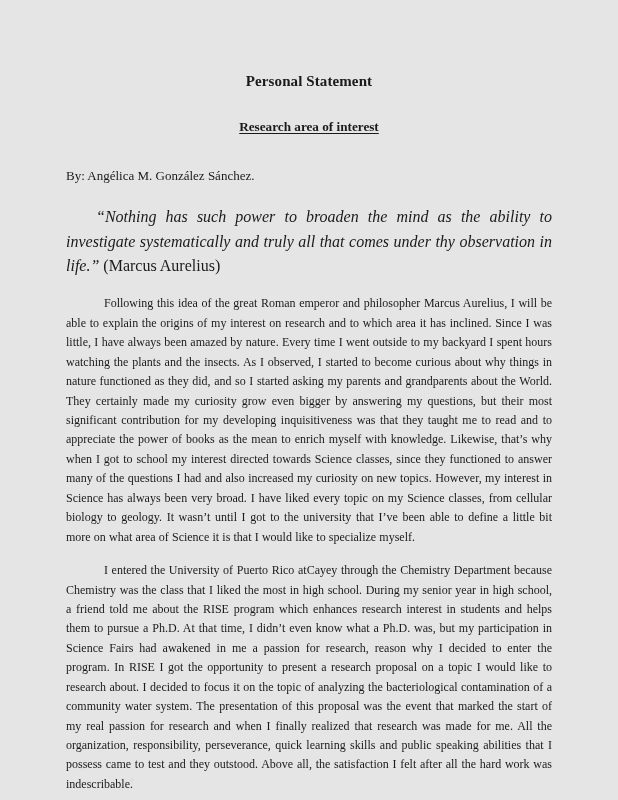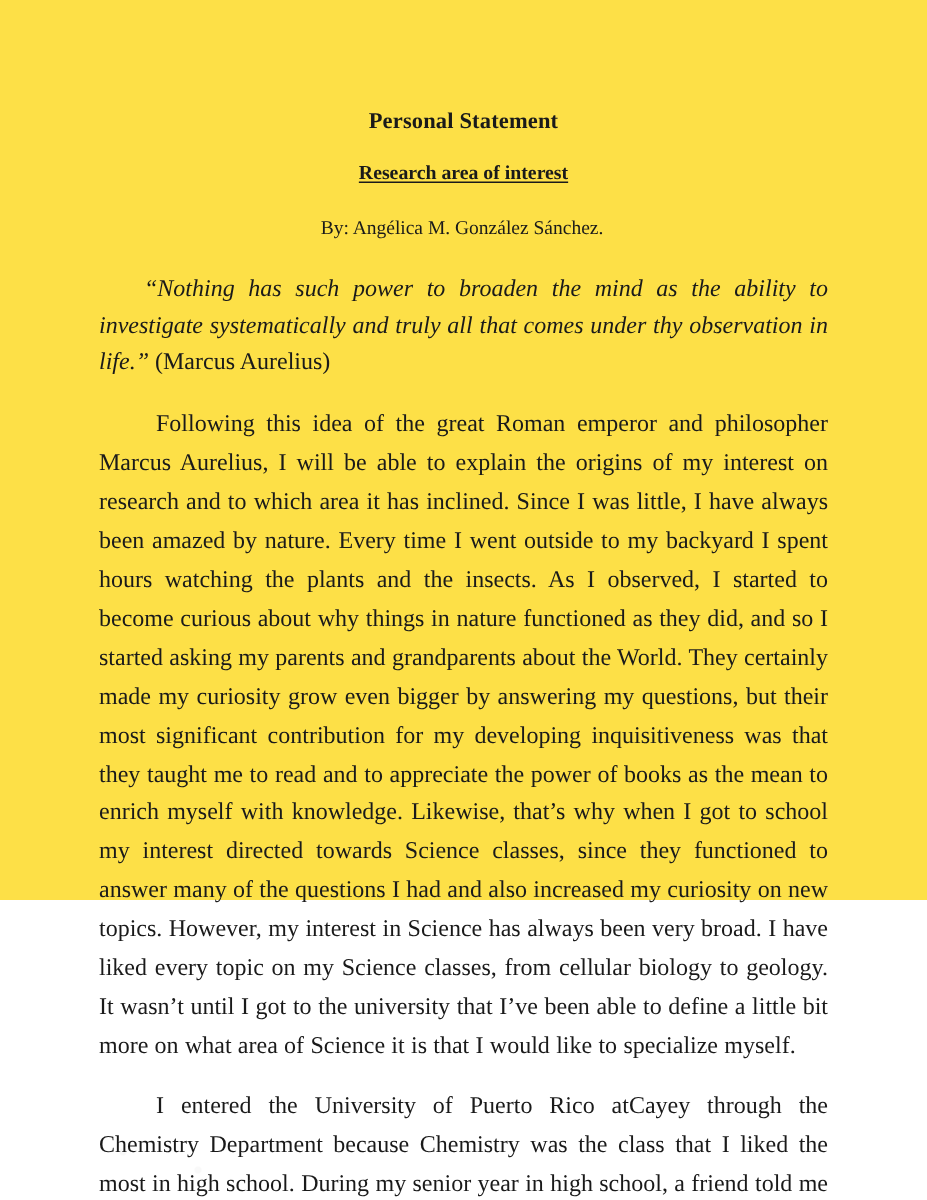--- a/index.html
+++ b/index.html
@@ -12,22 +12,22 @@
     height: 800px;
     overflow: hidden;
     font-family: "Liberation Serif", "DejaVu Serif", serif;
     color: #1a1a1a;
     -webkit-font-smoothing: antialiased;
   }
 
   .page {
     position: relative;
     width: 618px;
-    height: 600px;
-    background: #fde047;
+    height: 800px;
+    background: #e5e5e5;
     box-sizing: border-box;
     padding: 0;
   }
 
   .content {
     position: absolute;
     left: 66px;
     top: 0;
     width: 486px;
   }
@@ -39,31 +39,31 @@
     letter-spacing: 0.1px;
     margin: 0;
     padding-top: 72px;
     line-height: 1.2;
   }
 
   .doc-subtitle {
     text-align: center;
     font-weight: bold;
     font-size: 13.2px;
-    margin: 0;
+    margin: 12px;
     padding-top: 17px;
     line-height: 1.2;
   }
   .doc-subtitle span {
     text-decoration: underline;
     text-underline-offset: 2px;
   }
 
   .byline {
-    text-align: center;
+    text-align: left;
     font-size: 13px;
     margin: 0;
     padding-top: 21px;
     padding-right: 2px;
     line-height: 1.2;
   }
 
   .quote {
     margin: 0;
     padding-top: 22px;
@@ -73,21 +73,21 @@
     text-indent: 30px;
     line-height: 1.52;
   }
   .quote .attrib {
     font-style: normal;
   }
 
   p.body-par {
     margin: 0;
     padding-top: 14px;
-    font-size: 16px;
+    font-size: 12px;
     text-align: justify;
     text-indent: 38px;
     line-height: 1.62;
     word-spacing: 0.2px;
   }
   p.body-par.first {
     padding-top: 16px;
   }
 
   .bleed {

